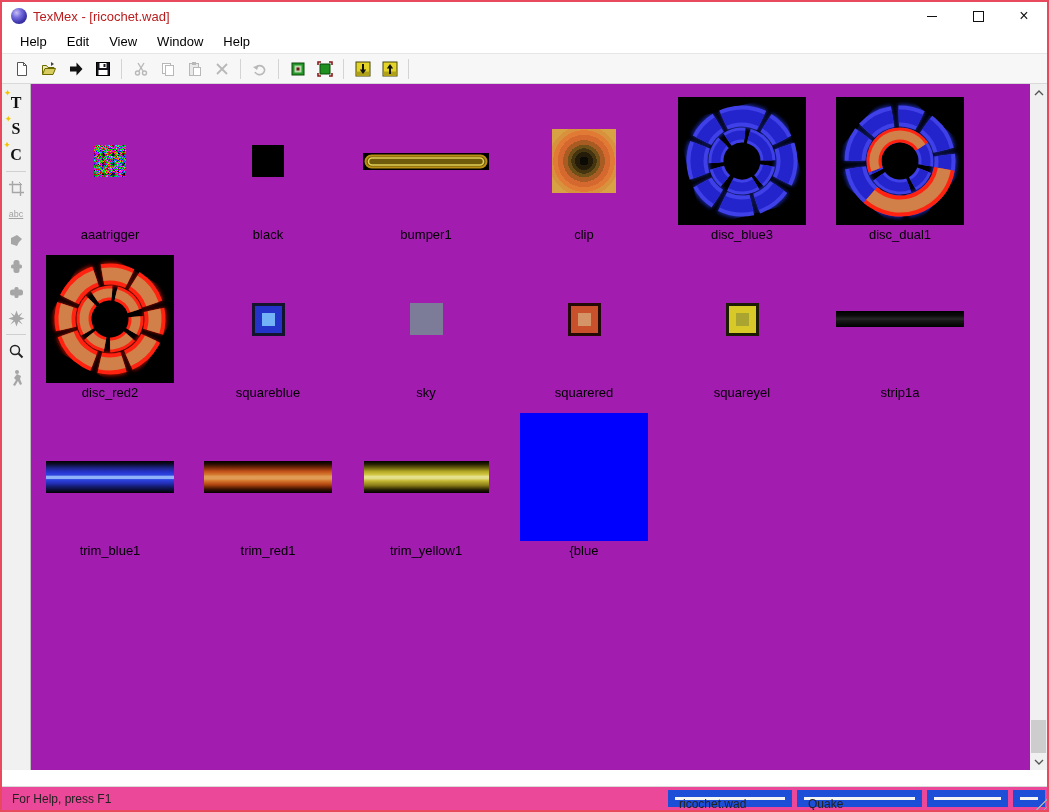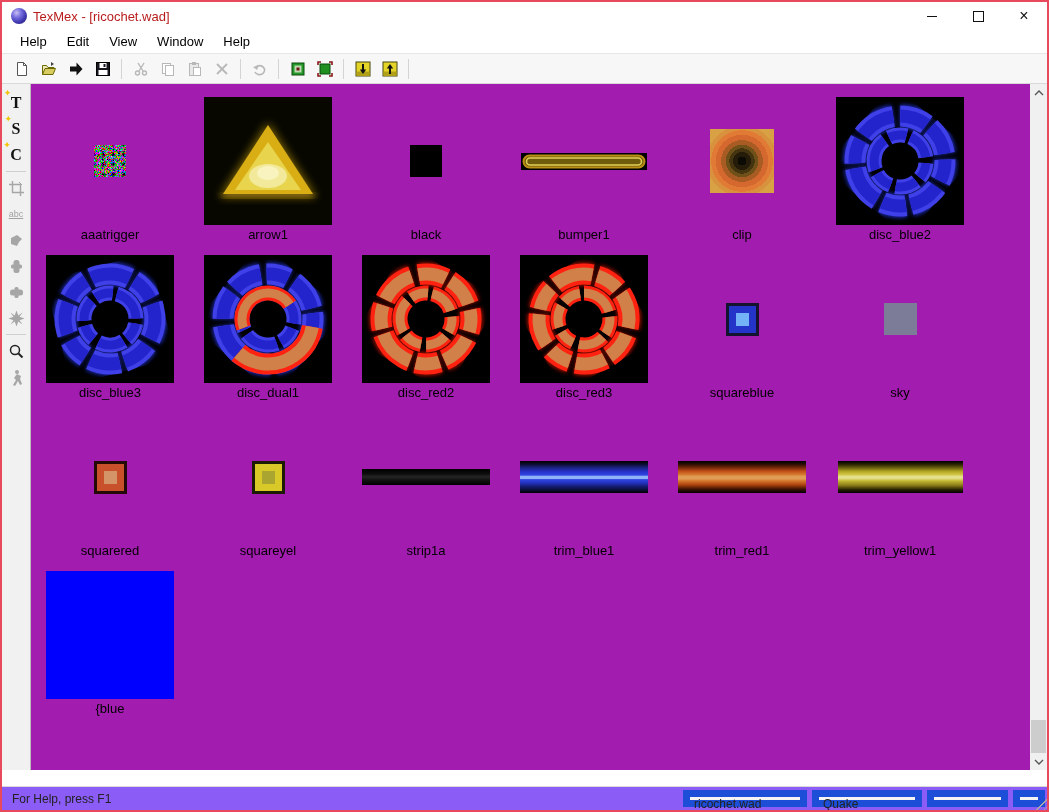--- a/index.html
+++ b/index.html
@@ -33,24 +33,24 @@
   .grid{display:grid;grid-template-columns:repeat(6,158px);grid-auto-rows:158px;}
   .cell{position:relative;display:flex;flex-direction:column;align-items:center;}
   .tex-wrap{height:144px;width:100%;display:flex;align-items:center;justify-content:center;padding-top:10px;box-sizing:border-box;}
   .tex-label{height:14px;font-size:13px;color:#000;text-align:center;line-height:14px;}
   
   .scrollbar{width:17px;background:#f0f0f0;display:flex;flex-direction:column;flex:0 0 auto;}
   .sb-btn{height:17px;display:flex;align-items:center;justify-content:center;}
   .sb-track{flex:1 1 auto;position:relative;}
   .sb-thumb{position:absolute;left:1px;right:1px;bottom:0;height:33px;background:#cdcdcd;}
   
-  .statusbar{height:23px;background:#8b5cf6;border-top:1px solid #d9d9d9;display:flex;align-items:center;font-size:12px;color:#222;flex:0 0 auto;position:relative;margin-top:16px;}
+  .statusbar{height:23px;background:#ec4899;border-top:1px solid #d9d9d9;display:flex;align-items:center;font-size:12px;color:#222;flex:0 0 auto;position:relative;margin-top:16px;}
   .status-help{padding-left:10px;flex:1 1 auto;}
   .status-panel{box-sizing:border-box;border:7px solid #1d4ed8;background:#f4f4f4;height:17px;line-height:15px;padding:0 4px;margin-right:5px;font-size:12px;}
-  .sp-0{width:124px;} .sp-1{width:110px;} .sp-2{width:81px;} .sp-3{width:32px;margin-right:2px;position:relative;}
+  .sp-0{width:124px;} .sp-1{width:125px;} .sp-2{width:81px;} .sp-3{width:32px;margin-right:2px;position:relative;}
   .grip{position:absolute;right:0;bottom:0;width:14px;height:14px;
     background:repeating-linear-gradient(135deg, transparent 0 2px, #a8a8a8 2px 3px, transparent 3px 5px);
     clip-path:polygon(100% 0,100% 100%,0 100%);}
 </style>
 </head>
 <body>
 
 <div class="window">
 
   <div class="titlebar">
@@ -254,70 +254,39 @@
             <div class="tex-wrap">
               <svg width="32" height="32" viewBox="0 0 32 32" style="display: block;">
                 <rect width="32" height="32" fill="#555"></rect>
                 <rect width="32" height="32" filter="url(#f-noise)"></rect>
               </svg>
             </div>
             <div class="tex-label">aaatrigger</div>
           </div>
           <div class="cell">
             <div class="tex-wrap">
-              <svg width="128" height="128" viewBox="0 0 128 128" style="display: block;">
-                <rect width="128" height="128" fill="#070700"></rect>
-                <polygon points="64,26 112,100 16,100" fill="#9a7a08" filter="url(#f-blur5)" opacity="0.9"></polygon>
-                <rect x="18" y="96" width="92" height="5" fill="#8a6c08" filter="url(#f-blur3)"></rect>
-                <polygon points="64,28 109,97 19,97" fill="#d9ae14"></polygon>
-                <polygon points="64,45 97,93 31,93" fill="#e9d44e"></polygon>
-                <ellipse cx="64" cy="79" rx="19" ry="12" fill="#f2ea9a"></ellipse>
-                <ellipse cx="64" cy="76" rx="11" ry="7" fill="#f8f3bf"></ellipse>
-              </svg>
-            </div>
-            <div class="tex-label">arrow1</div>
-          </div>
-          <div class="cell">
-            <div class="tex-wrap">
               <div style="width: 32px; height: 32px; background: rgb(0, 0, 0);"></div>
             </div>
             <div class="tex-label">black</div>
           </div>
           <div class="cell">
             <div class="tex-wrap">
               <svg width="126" height="17" viewBox="0 0 126 17" style="display: block;">
                 <rect width="126" height="17" fill="#000000"></rect>
                 <rect x="2.5" y="2.5" width="121" height="12" rx="6" fill="#6e5c0c" stroke="#bb8e14" stroke-width="2"></rect>
                 <rect x="5.5" y="5" width="115" height="7" rx="3.5" fill="none" stroke="#e2ce54" stroke-width="1.6"></rect>
               </svg>
             </div>
             <div class="tex-label">bumper1</div>
           </div>
           <div class="cell">
             <div class="tex-wrap">
               <div style="width: 64px; height: 64px; background: radial-gradient(circle, rgb(12, 10, 4) 0px, rgb(12, 10, 4) 10%, rgb(36, 28, 8) 10%, rgb(36, 28, 8) 20%, rgb(68, 52, 16) 20%, rgb(68, 52, 16) 28%, rgb(110, 80, 24) 28%, rgb(110, 80, 24) 36%, rgb(168, 92, 36) 36%, rgb(168, 92, 36) 46%, rgb(212, 104, 46) 46%, rgb(212, 104, 46) 58%, rgb(224, 122, 52) 58%, rgb(224, 122, 52) 68%, rgb(216, 145, 60) 68%, rgb(216, 145, 60) 78%, rgb(216, 162, 68) 78%, rgb(216, 162, 68) 100%);"></div>
             </div>
             <div class="tex-label">clip</div>
-          </div>
-          <div class="cell">
-            <div class="tex-wrap">
-              <svg width="128" height="128" viewBox="0 0 128 128" style="display: block;">
-                <rect width="128" height="128" fill="#000"></rect>
-                <g transform="rotate(130 64 64)">
-                  <circle cx="64" cy="64" r="45" fill="none" stroke="#2738e8" stroke-width="23" stroke-dasharray="32 5 24 6 36 7 28 5 30 6 22 7" filter="url(#f-blur2)" opacity="0.85"></circle>
-                  <circle cx="64" cy="64" r="45" fill="none" stroke="#4040e8" stroke-width="21" stroke-dasharray="32 5 24 6 36 7 28 5 30 6 22 7"></circle>
-                  <circle cx="64" cy="64" r="45" fill="none" stroke="#2424cc" stroke-width="13" stroke-dasharray="32 5 24 6 36 7 28 5 30 6 22 7"></circle>
-                  <g transform="rotate(55 64 64)">
-                    <circle cx="64" cy="64" r="26" fill="none" stroke="#4040e8" stroke-width="15" stroke-dasharray="22 5 18 4 26 6 16 5"></circle>
-                    <circle cx="64" cy="64" r="26" fill="none" stroke="#2424cc" stroke-width="9" stroke-dasharray="22 5 18 4 26 6 16 5"></circle>
-                  </g>
-                </g>
-              </svg>
-            </div>
-            <div class="tex-label">disc_blue2</div>
           </div>
           <div class="cell">
             <div class="tex-wrap">
               <svg width="128" height="128" viewBox="0 0 128 128" style="display: block;">
                 <rect width="128" height="128" fill="#000"></rect>
                 <g transform="rotate(255 64 64)">
                   <circle cx="64" cy="64" r="45" fill="none" stroke="#2738e8" stroke-width="23" stroke-dasharray="32 5 24 6 36 7 28 5 30 6 22 7" filter="url(#f-blur2)" opacity="0.85"></circle>
                   <circle cx="64" cy="64" r="45" fill="none" stroke="#4040e8" stroke-width="21" stroke-dasharray="32 5 24 6 36 7 28 5 30 6 22 7"></circle>
                   <circle cx="64" cy="64" r="45" fill="none" stroke="#2424cc" stroke-width="13" stroke-dasharray="32 5 24 6 36 7 28 5 30 6 22 7"></circle>
                   <g transform="rotate(55 64 64)">
@@ -363,37 +332,20 @@
                   <circle cx="64" cy="64" r="45" fill="none" stroke="#ff2210" stroke-width="21" stroke-dasharray="32 5 24 6 36 7 28 5 30 6 22 7"></circle>
                   <circle cx="64" cy="64" r="45" fill="none" stroke="#d08048" stroke-width="13" stroke-dasharray="32 5 24 6 36 7 28 5 30 6 22 7"></circle>
                   <g transform="rotate(55 64 64)">
                     <circle cx="64" cy="64" r="26" fill="none" stroke="#ff2210" stroke-width="15" stroke-dasharray="22 5 18 4 26 6 16 5"></circle>
                     <circle cx="64" cy="64" r="26" fill="none" stroke="#d08048" stroke-width="9" stroke-dasharray="22 5 18 4 26 6 16 5"></circle>
                   </g>
                 </g>
               </svg>
             </div>
             <div class="tex-label">disc_red2</div>
-          </div>
-          <div class="cell">
-            <div class="tex-wrap">
-              <svg width="128" height="128" viewBox="0 0 128 128" style="display: block;">
-                <rect width="128" height="128" fill="#000"></rect>
-                <g transform="rotate(240 64 64)">
-                  <circle cx="64" cy="64" r="45" fill="none" stroke="#d01800" stroke-width="23" stroke-dasharray="32 5 24 6 36 7 28 5 30 6 22 7" filter="url(#f-blur2)" opacity="0.85"></circle>
-                  <circle cx="64" cy="64" r="45" fill="none" stroke="#ff2210" stroke-width="21" stroke-dasharray="32 5 24 6 36 7 28 5 30 6 22 7"></circle>
-                  <circle cx="64" cy="64" r="45" fill="none" stroke="#d08048" stroke-width="13" stroke-dasharray="32 5 24 6 36 7 28 5 30 6 22 7"></circle>
-                  <g transform="rotate(55 64 64)">
-                    <circle cx="64" cy="64" r="26" fill="none" stroke="#ff2210" stroke-width="15" stroke-dasharray="22 5 18 4 26 6 16 5"></circle>
-                    <circle cx="64" cy="64" r="26" fill="none" stroke="#d08048" stroke-width="9" stroke-dasharray="22 5 18 4 26 6 16 5"></circle>
-                  </g>
-                </g>
-              </svg>
-            </div>
-            <div class="tex-label">disc_red3</div>
           </div>
           <div class="cell">
             <div class="tex-wrap">
               <div style="position: relative; width: 33px; height: 33px; background: rgb(20, 20, 46);">
                 <div style="position: absolute; inset: 3px; background: rgb(36, 51, 200);"></div>
                 <div style="position: absolute; inset: 10px; background: rgb(116, 178, 248);"></div>
               </div>
             </div>
             <div class="tex-label">squareblue</div>
           </div>

